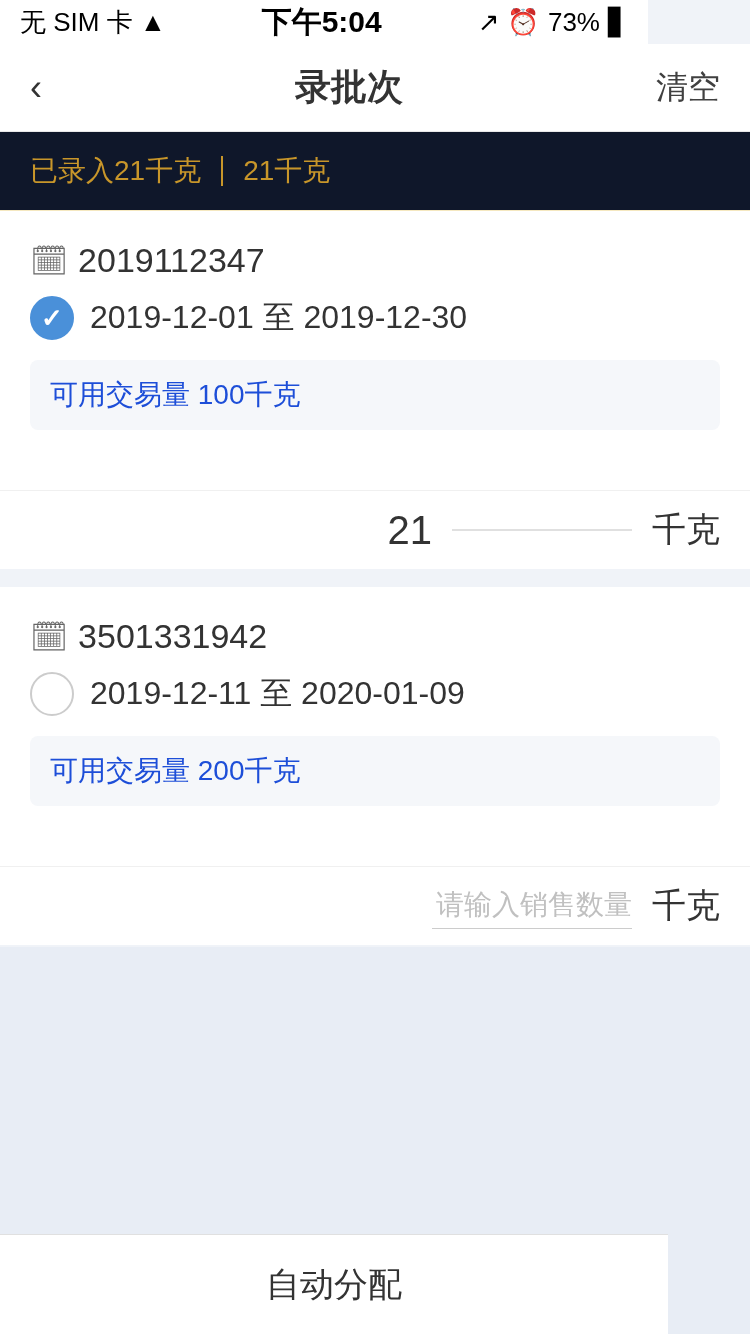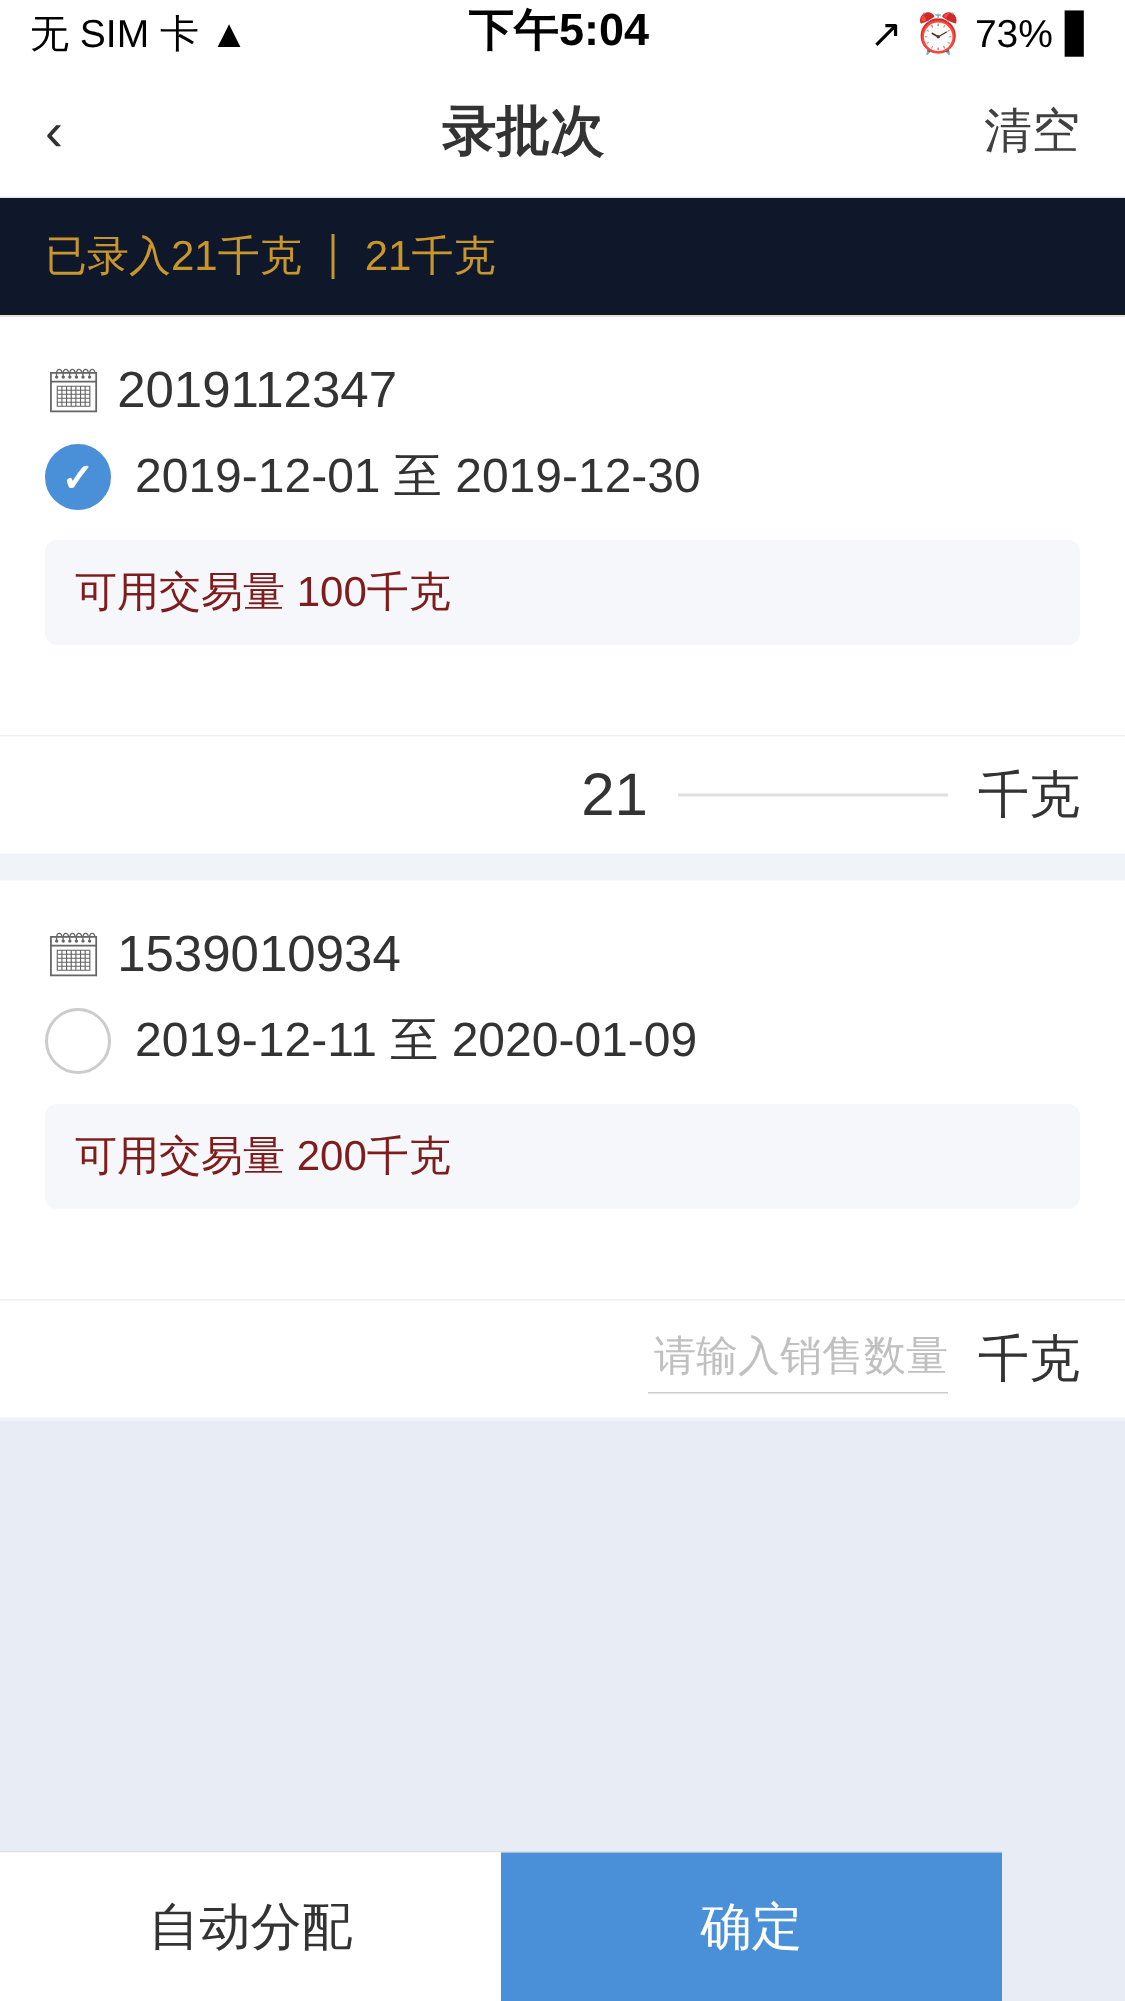--- a/index.html
+++ b/index.html
@@ -7,24 +7,25 @@
     body {
       width: 750px;
       min-height: 1334px;
       font-family: -apple-system, "PingFang SC", "Helvetica Neue", sans-serif;
       background: #f0f3f8;
       overflow-x: hidden;
     }
 
     
     .status-bar {
-      width: 750px;
+      width: 648px;
       height: 44px;
       background: #fff;
       display: flex;
+      align-items: center;
       justify-content: space-between;
       padding: 0 20px;
       font-size: 28px;
     }
     .status-left {
       display: flex;
       align-items: center;
       gap: 10px;
       font-size: 26px;
       color: #000;
@@ -144,21 +145,21 @@
     }
     .date-text {
       font-size: 32px;
       color: #333;
     }
     .available-qty-box {
       background: #f5f7fa;
       border-radius: 8px;
       padding: 16px 20px;
       font-size: 28px;
-      color: #7f1d1d;
+      color: #1d4ed8;
       margin-bottom: 20px;
     }
 
     
     .input-row {
       display: flex;
       align-items: center;
       justify-content: flex-end;
       padding: 16px 30px;
       gap: 20px;
@@ -291,33 +292,32 @@
     <span class="unit-text">千克</span>
   </div>
 </div>
 
 <div class="card-separator"></div>
 
 <div class="card">
   <div class="card-inner">
     <div class="batch-id-row">
       <span class="batch-id-icon">🗓</span>
-      <span class="batch-id-text">1539010934</span>
+      <span class="batch-id-text">3501331942</span>
     </div>
     <div class="date-row">
       <div class="radio-circle"></div>
       <span class="date-text">2019-12-11 至 2020-01-09</span>
     </div>
     <div class="available-qty-box">可用交易量 200千克</div>
   </div>
   <div class="input-row">
     <input class="qty-input" type="text" placeholder="请输入销售数量" style="">
 
     <span class="unit-text">千克</span>
   </div>
 </div>
 
 <div class="empty-area" style="height: 380px;"></div>
 
 <div class="bottom-bar">
   <button class="btn-auto">自动分配</button>
-  <button class="btn-confirm">确定</button>
 </div>
 
 </body></html>

